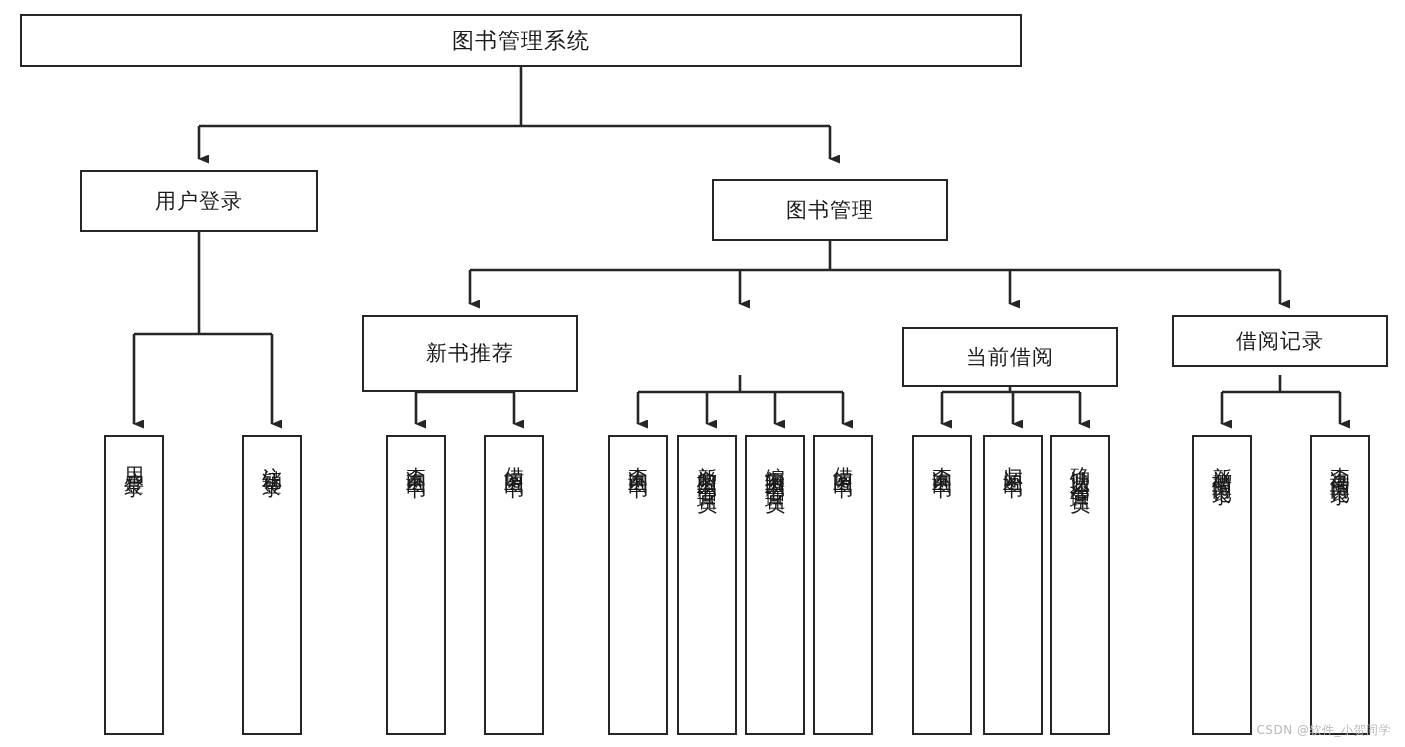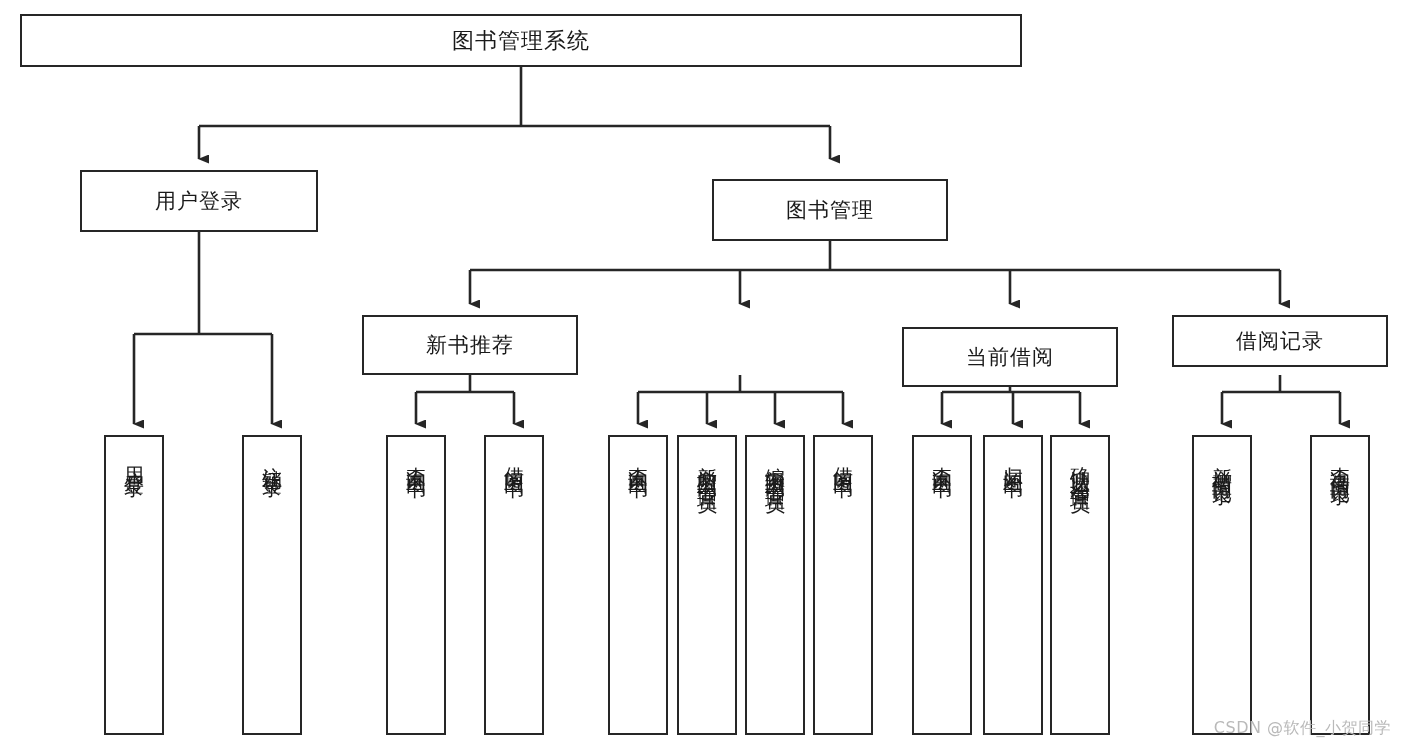--- a/index.html
+++ b/index.html
@@ -38,21 +38,21 @@
   }
   .node.leaf{
     align-items:flex-start;
     padding-top:14px;
   }
   .node.root .node-label{font-size:22px;}
   .watermark{
     position:absolute;
     right:14px;
     bottom:8px;
-    font-size:16px;
+    font-size:12px;
     color:#b9b9b9;
     letter-spacing:0.5px;
     white-space:nowrap;
     font-family:"DejaVu Sans","Liberation Sans",sans-serif;
   }
 </style>
 </head>
 <body>
 
 <div id="diagram-root">
@@ -112,21 +112,21 @@
   </div>
 
   <div class="node" style="left:80px;top:170px;width:238px;height:62px;">
     <span class="node-label">用户登录</span>
   </div>
 
   <div class="node" style="left:712px;top:179px;width:236px;height:62px;">
     <span class="node-label">图书管理</span>
   </div>
 
-  <div class="node" style="left:362px;top:315px;width:216px;height:60px;align-items:center;">
+  <div class="node" style="left:362px;top:315px;width:216px;height:77px;align-items:center;">
     <span class="node-label">新书推荐</span>
   </div>
 
 
   <div class="node" style="left:902px;top:327px;width:216px;height:60px;">
     <span class="node-label">当前借阅</span>
   </div>
 
   <div class="node" style="left:1172px;top:315px;width:216px;height:52px;">
     <span class="node-label">借阅记录</span>

